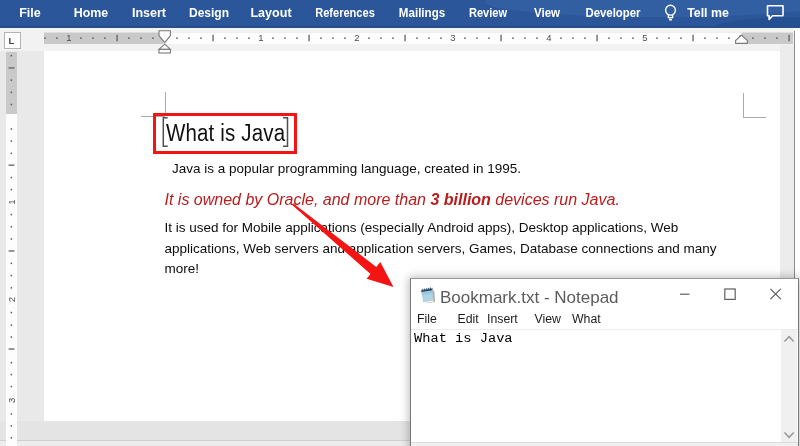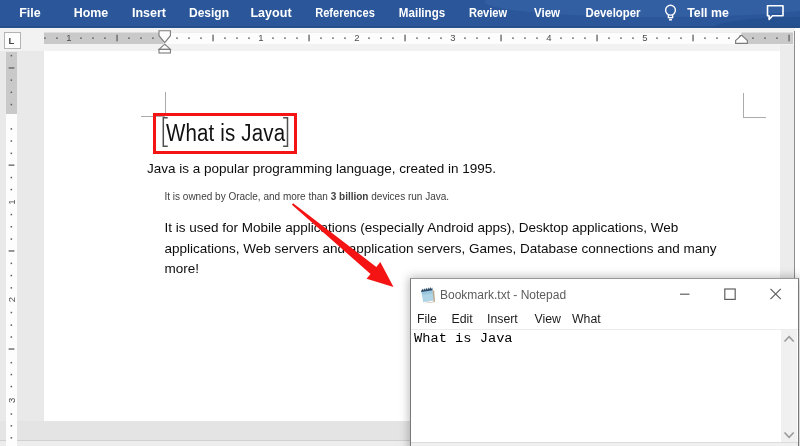--- a/index.html
+++ b/index.html
@@ -174,49 +174,49 @@
 <div class="abs" style="left:153px;top:112.5px;width:144px;height:41.5px;border:3.6px solid #f41414;box-sizing:border-box;"></div>
 <div class="abs" id="heading" style="left:166px;top:120px;font-size:23.5px;color:#111;letter-spacing:0.18px;white-space:nowrap;transform:scaleX(0.872);transform-origin:0 0;">What is Java</div>
 
 <svg class="abs" style="left:158px;top:116px" width="134" height="34" viewBox="0 0 134 34">
   <g stroke="#4f4f4f" stroke-width="1.5" fill="none">
     <path d="M9.7 1.8 h-4.4 v28.4 h4.4"></path>
     <path d="M125.1 1.8 h4.4 v28.4 h-4.4"></path>
   </g>
 </svg>
 
-<div class="abs" id="p1" style="left:147px;top:161px;font-size:13.5px;color:#0c0c0c;white-space:nowrap;">Java is a popular programming language, created in 1995.</div>
-<div class="abs" id="p2" style="left:164.5px;top:191px;font-size:10px;color:#404040;white-space:nowrap;">It is owned by Oracle, and more than <b>3 billion</b> devices run Java.</div>
+<div class="abs" id="p1" style="left:172px;top:161px;font-size:13.5px;color:#0c0c0c;white-space:nowrap;">Java is a popular programming language, created in 1995.</div>
+<div class="abs" id="p2" style="left:164.5px;top:191px;font-size:16px;color:#b91c1c;white-space:nowrap;font-style:italic;">It is owned by Oracle, and more than <b>3 billion</b> devices run Java.</div>
 <div class="abs" id="p3" style="left:164.5px;top:218.3px;font-size:13.5px;color:#0c0c0c;line-height:20.2px;white-space:nowrap;">It is used for Mobile applications (especially Android apps), Desktop applications, Web<br>applications, Web servers and application servers, Games, Database connections and many<br>more!</div>
 
 <svg class="abs" style="left:0;top:0;" width="800" height="446" viewBox="0 0 800 446" pointer-events="none">
   <polygon points="291.9,204.7 370.5,274.0 366.6,278.8 393.5,287.0 380.3,262.1 376.3,266.9 293.1,203.3" fill="#f41414"></polygon>
 </svg>
 
 <div class="abs" style="left:409.5px;top:278px;width:389px;height:178px;background:#fff;
      border:1.5px solid #787878;border-top:1.2px solid #989898;box-sizing:border-box;box-shadow:0 0 9px 1px rgba(0,0,0,0.28);">
 
   <svg style="position:absolute;left:8.5px;top:7px;" width="17" height="18" viewBox="0 0 17 18">
     <polygon points="4.5,5.5 15.2,4.5 16,16 6,17.2" fill="#b9a98e"></polygon>
     <polygon points="2.2,4.8 13.2,3.2 14.6,14.6 4.2,16.4" fill="#aed4e6"></polygon>
     <polygon points="2.6,5.2 12.9,3.7 13.4,7.4 3.1,8.9" fill="#9bc8de"></polygon>
     <path d="M2.2 5.2 l1.1 -2.6 l0.9 1.9 l1.1 -2.3 l0.9 1.9 l1.1 -2.3 l0.9 1.9 l1.1 -2.3 l0.9 1.9 l1.1 -2.2 l0.9 1.9 l1 -1.6 l0.5 2.9 -11.3 1.7 z" fill="#2c4a66"></path>
     <polygon points="4.4,16.3 14.6,14.6 14.8,15.6 4.9,17.3" fill="#ffffff"></polygon>
   </svg>
-  <div style="position:absolute;left:29.5px;top:9px;font-size:12px;color:#5c5c5c;">Bookmark.txt - Notepad</div>
+  <div style="position:absolute;left:29.5px;top:9px;font-size:17px;color:#5c5c5c;">Bookmark.txt - Notepad</div>
 
   <svg style="position:absolute;left:250px;top:0;" width="136" height="30" viewBox="0 0 136 30">
     <path d="M19 15.2 h9.5" stroke="#5f5f5f" stroke-width="1.2"></path>
     <rect x="63.8" y="10" width="10.4" height="10.4" fill="none" stroke="#5f5f5f" stroke-width="1.2"></rect>
     <path d="M109.5 9.9 l10.3 10.3 M119.8 9.9 l-10.3 10.3" stroke="#5f5f5f" stroke-width="1.2"></path>
   </svg>
 
   <div style="position:absolute;left:0;top:33px;width:100%;height:17px;font-size:12.3px;color:#1c1c1c;">
     <span style="position:absolute;left:6.5px;">File</span>
-    <span style="position:absolute;left:41px;">Edit</span>
+    <span style="position:absolute;left:47px;">Edit</span>
     <span style="position:absolute;left:76.5px;">Insert</span>
     <span style="position:absolute;left:124px;">View</span>
     <span style="position:absolute;left:161.5px;">What</span>
   </div>
   <div style="position:absolute;left:0;top:50px;width:100%;height:1px;background:#ececec;"></div>
 
   <div style="position:absolute;left:3.5px;top:51.8px;font-family:'Liberation Mono',monospace;font-size:13.7px;color:#000;">What is Java</div>
 
   <div style="position:absolute;left:370.5px;top:51px;width:16px;height:112px;background:#f0f0f0;"></div>
   <svg style="position:absolute;left:370.5px;top:51px;" width="16" height="112" viewBox="0 0 16 112">

